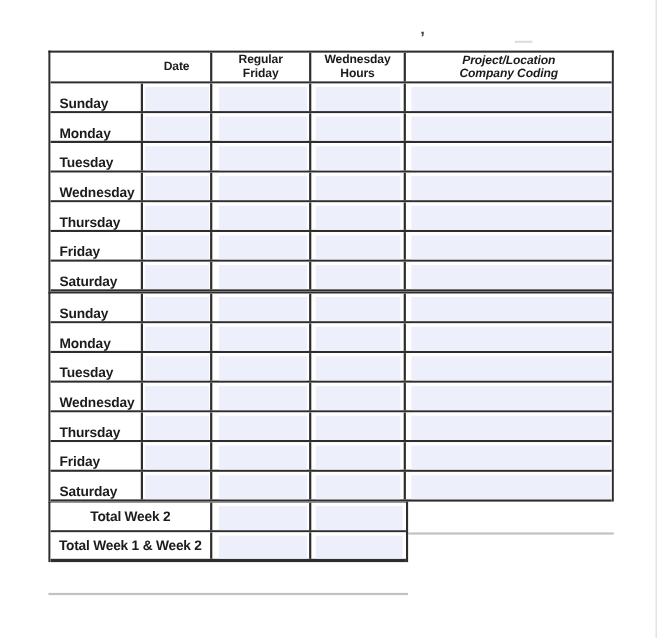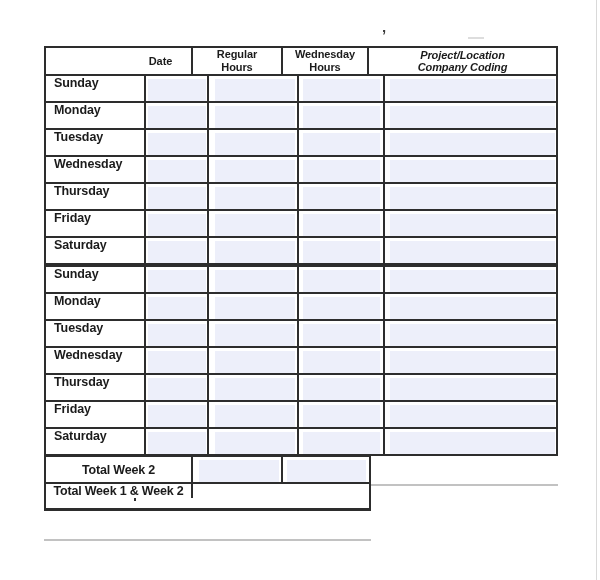--- a/index.html
+++ b/index.html
@@ -28,24 +28,24 @@
   }
   .table-wrap { position: absolute; left: 44px; top: 46px; width: 514px; }
 
   .section { border: 2px solid #2d2d2d; border-bottom: 0; background: #ffffff; }
   .sec-b, .sec-d { width: 327px; border-top-width: 1px; }
   .sec-c { border-top-width: 2px; }
 
   .row { display: flex; height: 27px; border-bottom: 2px solid #2d2d2d; background: #fff; }
   .row.header { height: 28px; }
   .sec-b .row { border-bottom: 0; }
-  .sec-d .row.grand { border-bottom: 3px solid #2d2d2d; flex-direction: column; }
+  .sec-d .row.grand { border-bottom: 3px solid #2d2d2d; }
 
   .cell { display: flex; border-right: 2px solid #2d2d2d; overflow: hidden; }
-  .c-label  { width: 100px; align-items: flex-start; padding-left: 8px; }
+  .c-label  { width: 84px; align-items: flex-end; padding-left: 8px; }
   .c-date   { width: 63px; padding: 3px 1px 0 2px; }
   .c-reg    { width: 90px; padding: 3px 2px 0 6px; }
   .c-ot     { width: 86px; padding: 3px 3px 0 4px; }
   .c-proj   { flex: 1; border-right: 0; padding: 3px 1px 0 5px; }
   .c-merged { width: 147px; align-items: center; justify-content: center; }
   .row.total .c-ot { border-right: 0; }
 
   .c-hdate { width: 147px; align-items: center; justify-content: center; padding-left: 84px; }
   .c-hreg  { width: 90px; align-items: center; justify-content: center; }
   .c-hot   { width: 86px; align-items: center; justify-content: center; }
@@ -72,21 +72,21 @@
 
   <div class="table-wrap">
 
     <div class="section sec-a">
       <div class="row header">
         <div class="cell c-hdate">
           <span class="htxt">Date</span>
         </div>
         <div class="cell c-hreg">
           <span class="htxt">Regular
-Hours</span>
+Friday</span>
         </div>
         <div class="cell c-hot">
           <span class="htxt">Wednesday
 Hours</span>
         </div>
         <div class="cell c-hproj">
           <span class="htxt">Project/Location
 Company Coding</span>
         </div>
       </div>

